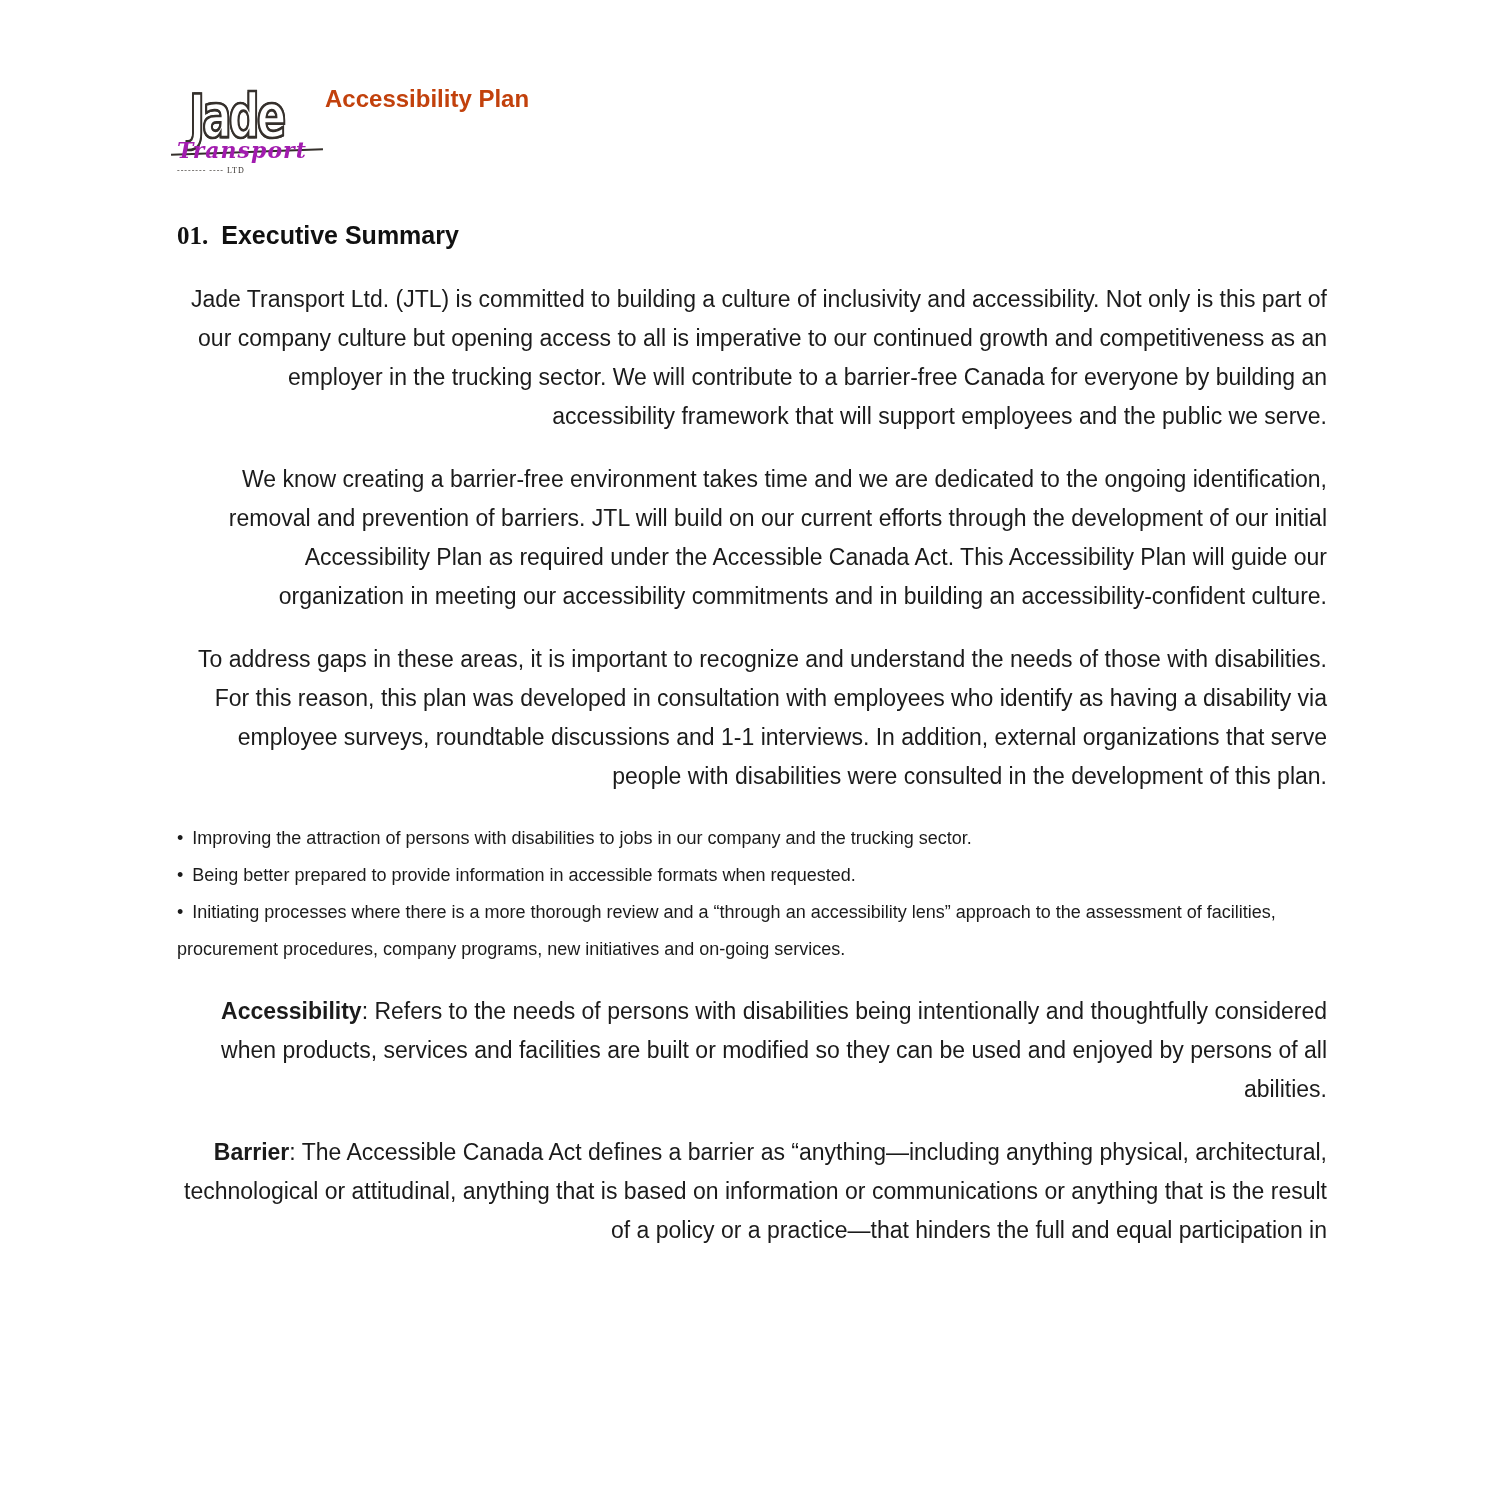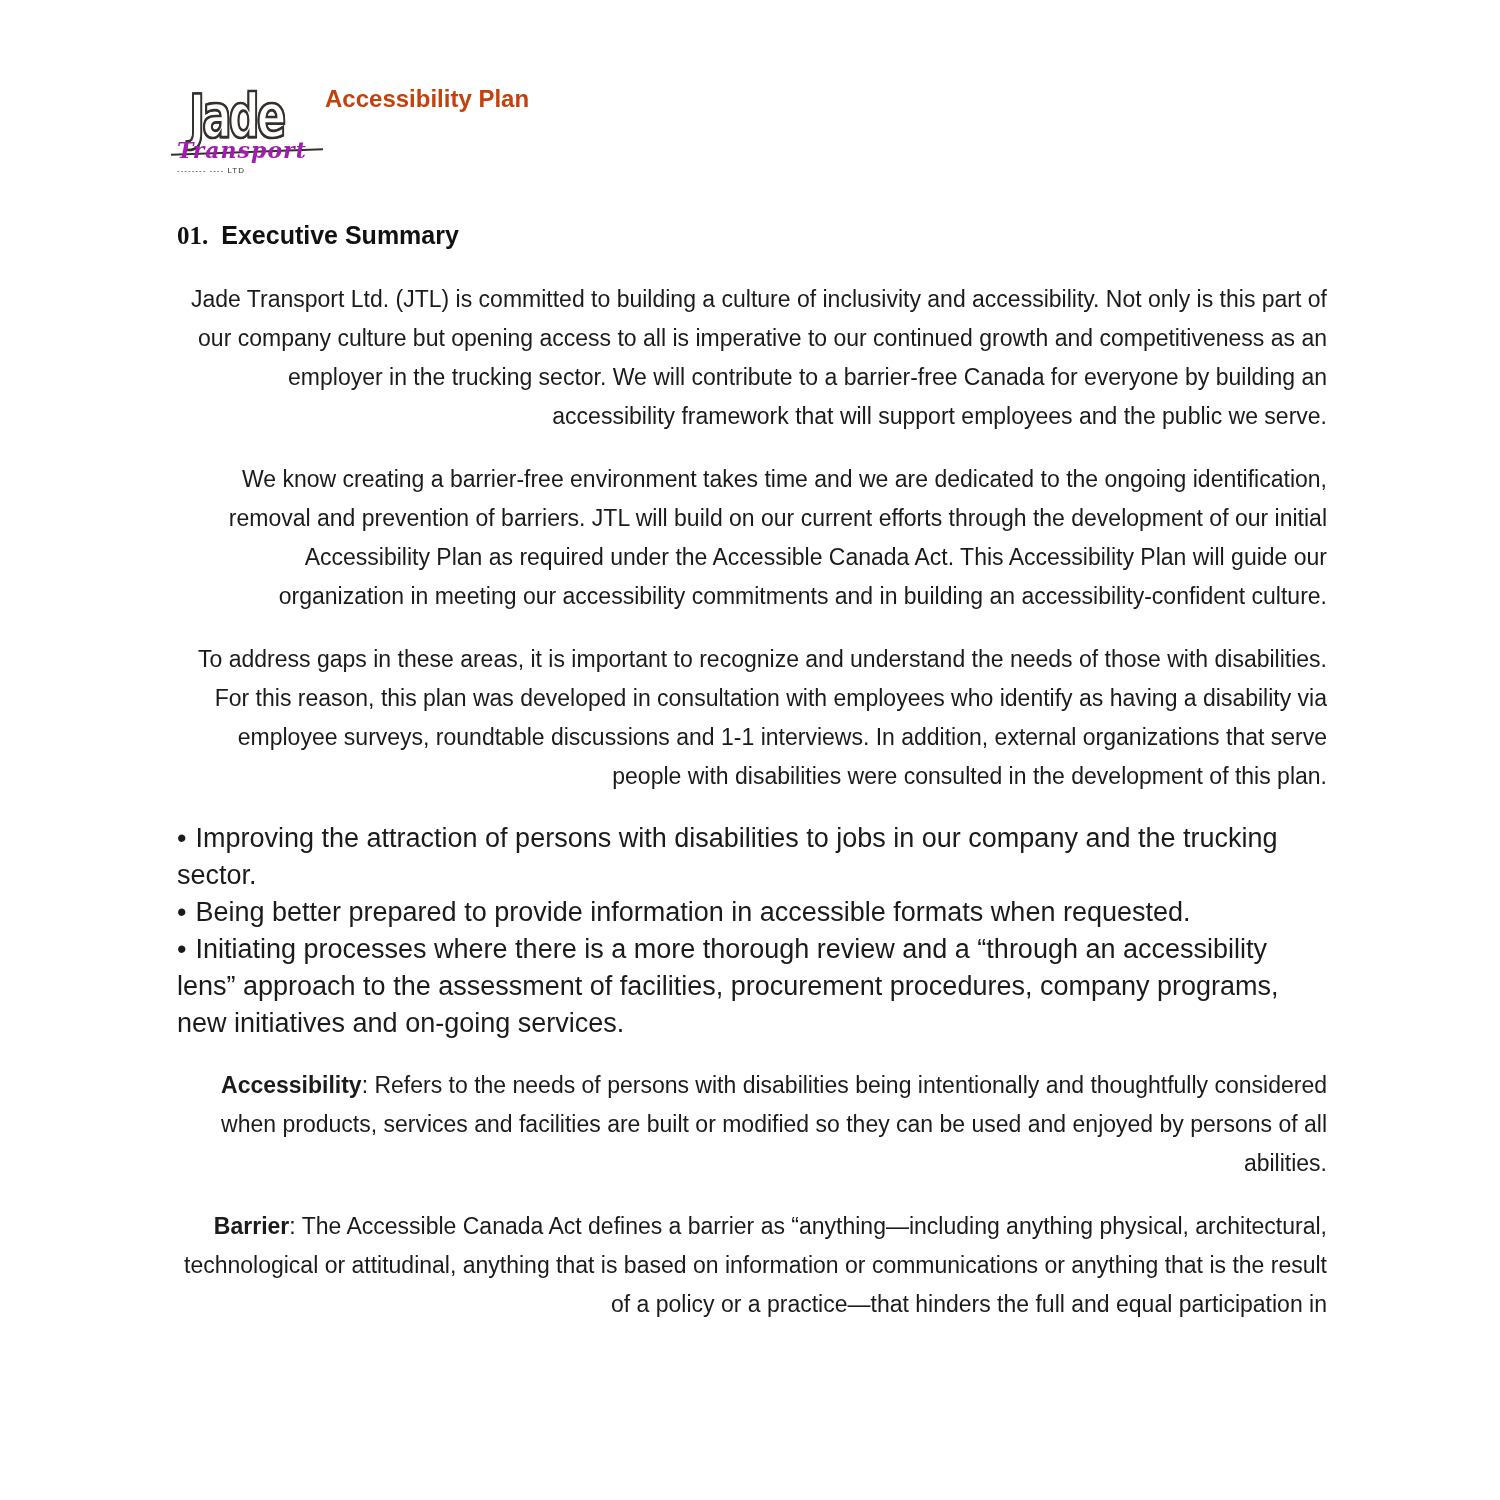--- a/index.html
+++ b/index.html
@@ -66,21 +66,21 @@
     position: relative;
     z-index: 1;
     font-family: "DejaVu Serif", serif;
     font-style: italic;
     font-weight: bold;
     font-size: 22px;
     color: #a21caf;
     letter-spacing: 1px;
   }
   .logo-dashes {
-    font-family: Liberation Sans, sans-serif;
+    font-family: Liberation Serif, serif;
     font-size: 8px;
     letter-spacing: 1px;
     color: #35302c;
     margin-top: 1px;
     white-space: nowrap;
   }
   .doc-title {
     font-size: 24px;
     font-weight: bold;
     color: #c2410c;
@@ -98,21 +98,21 @@
   
   .para {
     margin: 24px 0 0 0;
     font-size: 23px;
     line-height: 39px;
     text-align: right;
   }
   
   .bullets { margin-top: 24px; }
   .bullet {
-    font-size: 27px;
+    font-size: 18px;
     line-height: 37px;
   }
   .b-glyph { margin-right: 9px; }
   
   .term { font-weight: bold; }
 </style>
 </head>
 <body>
 
 <div class="page">

